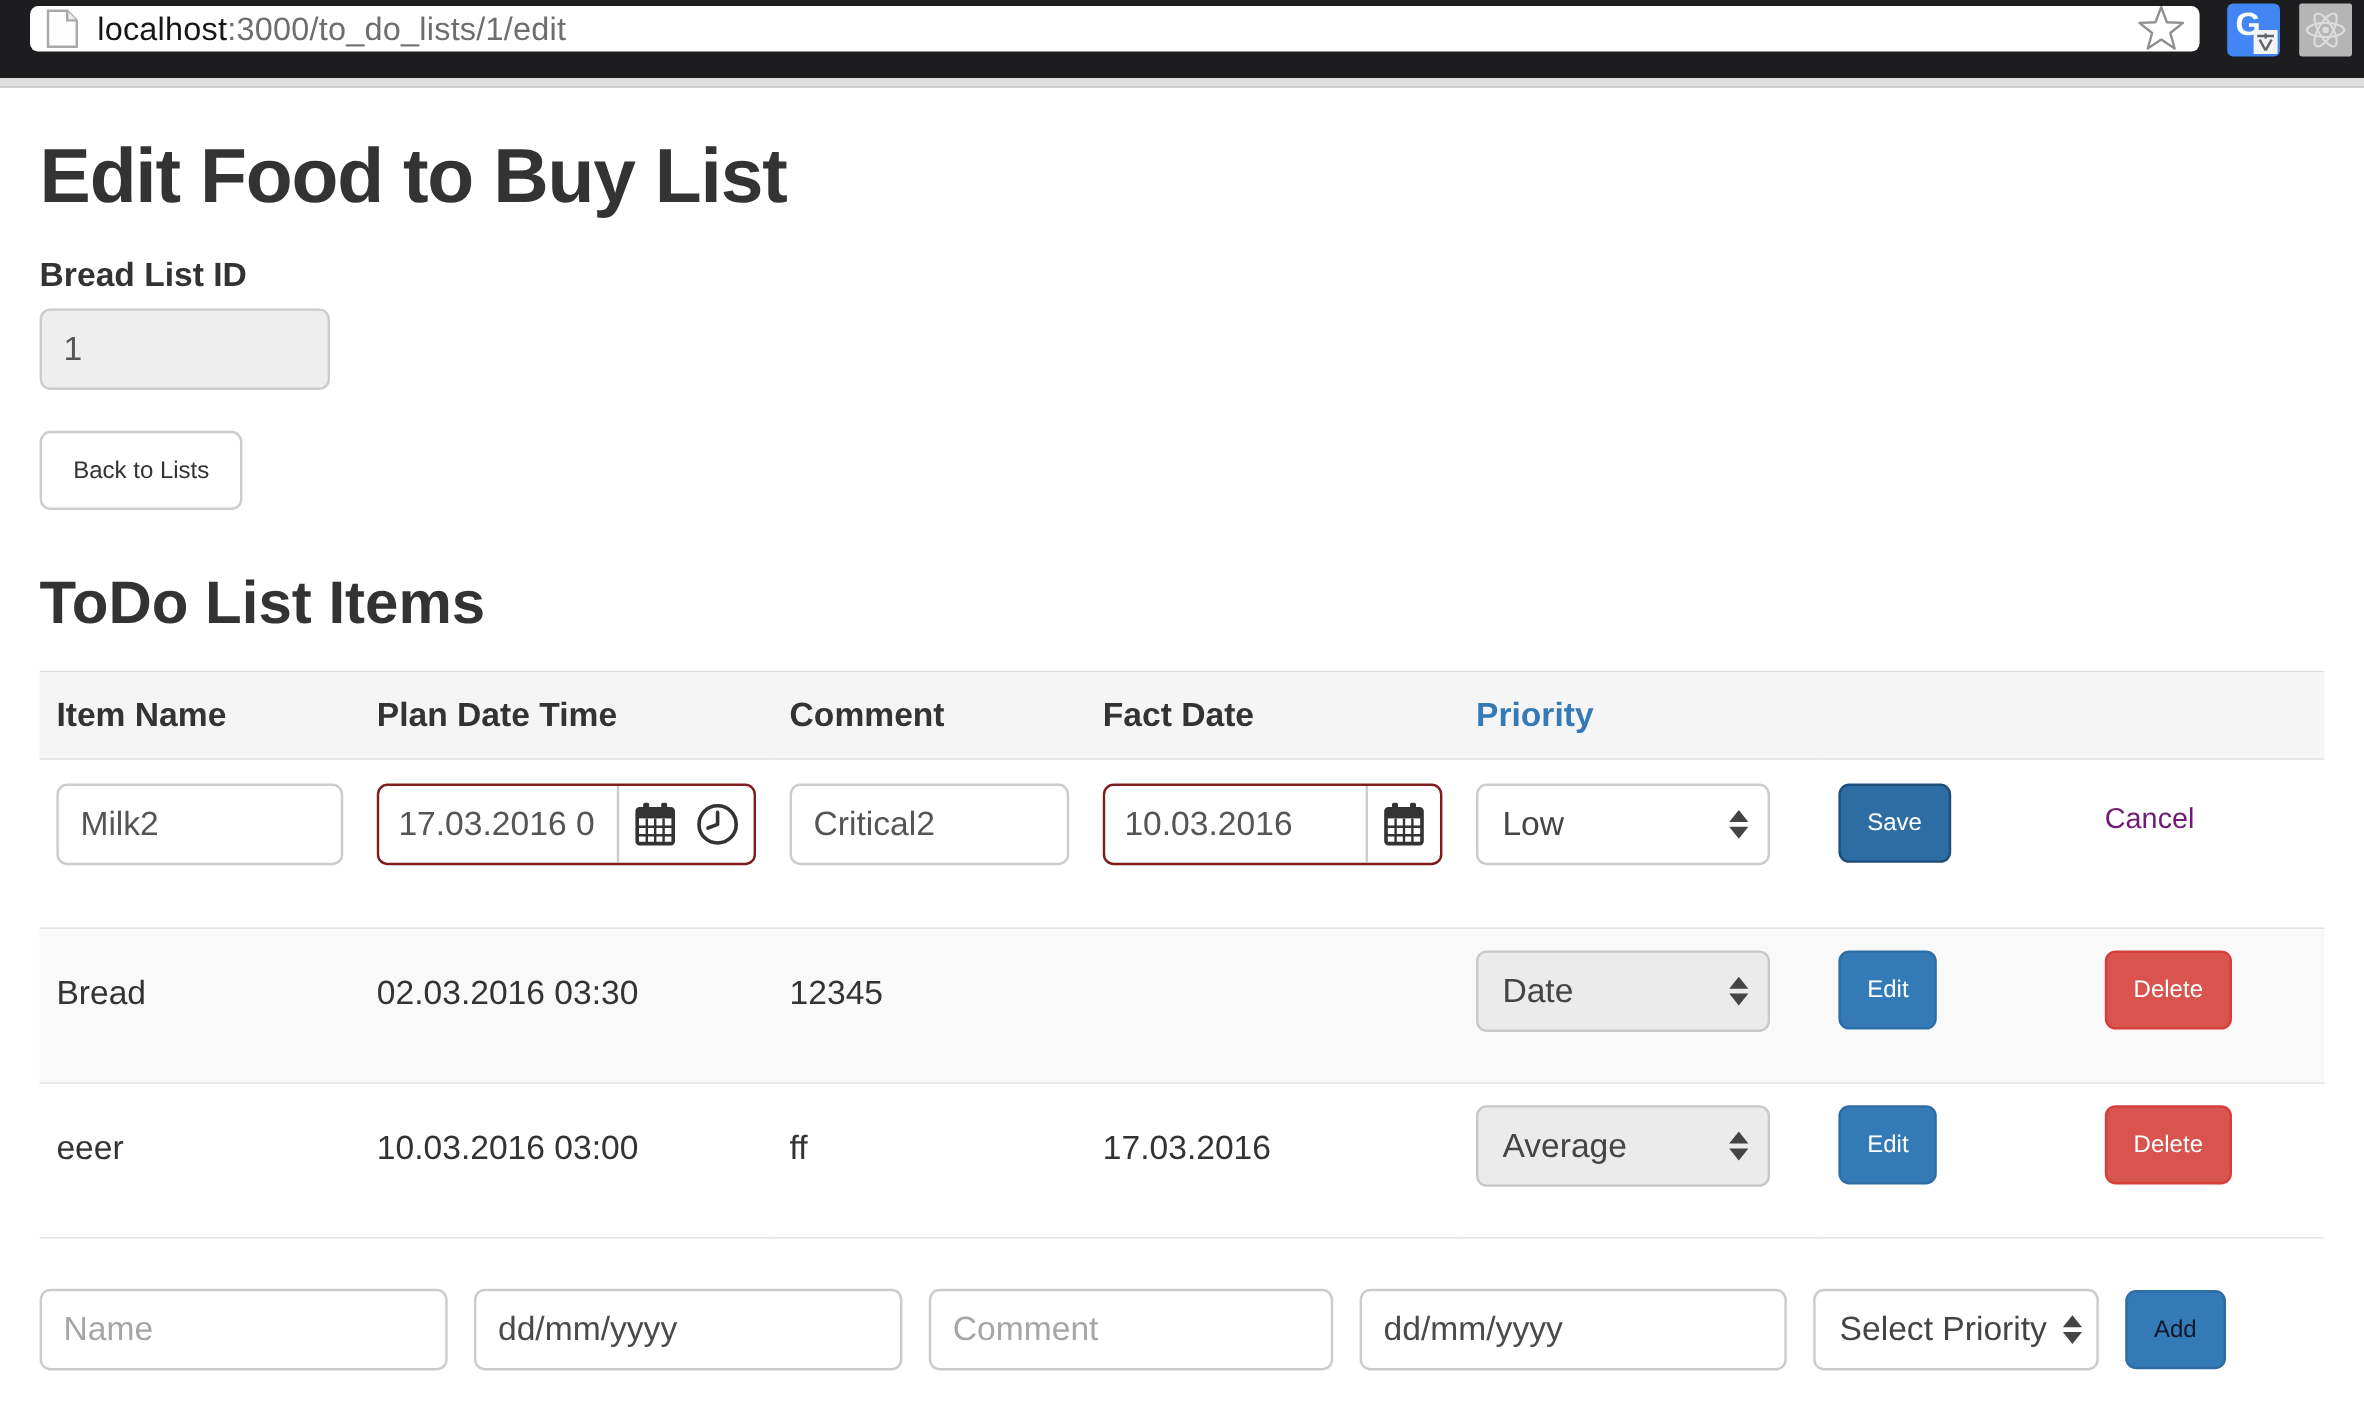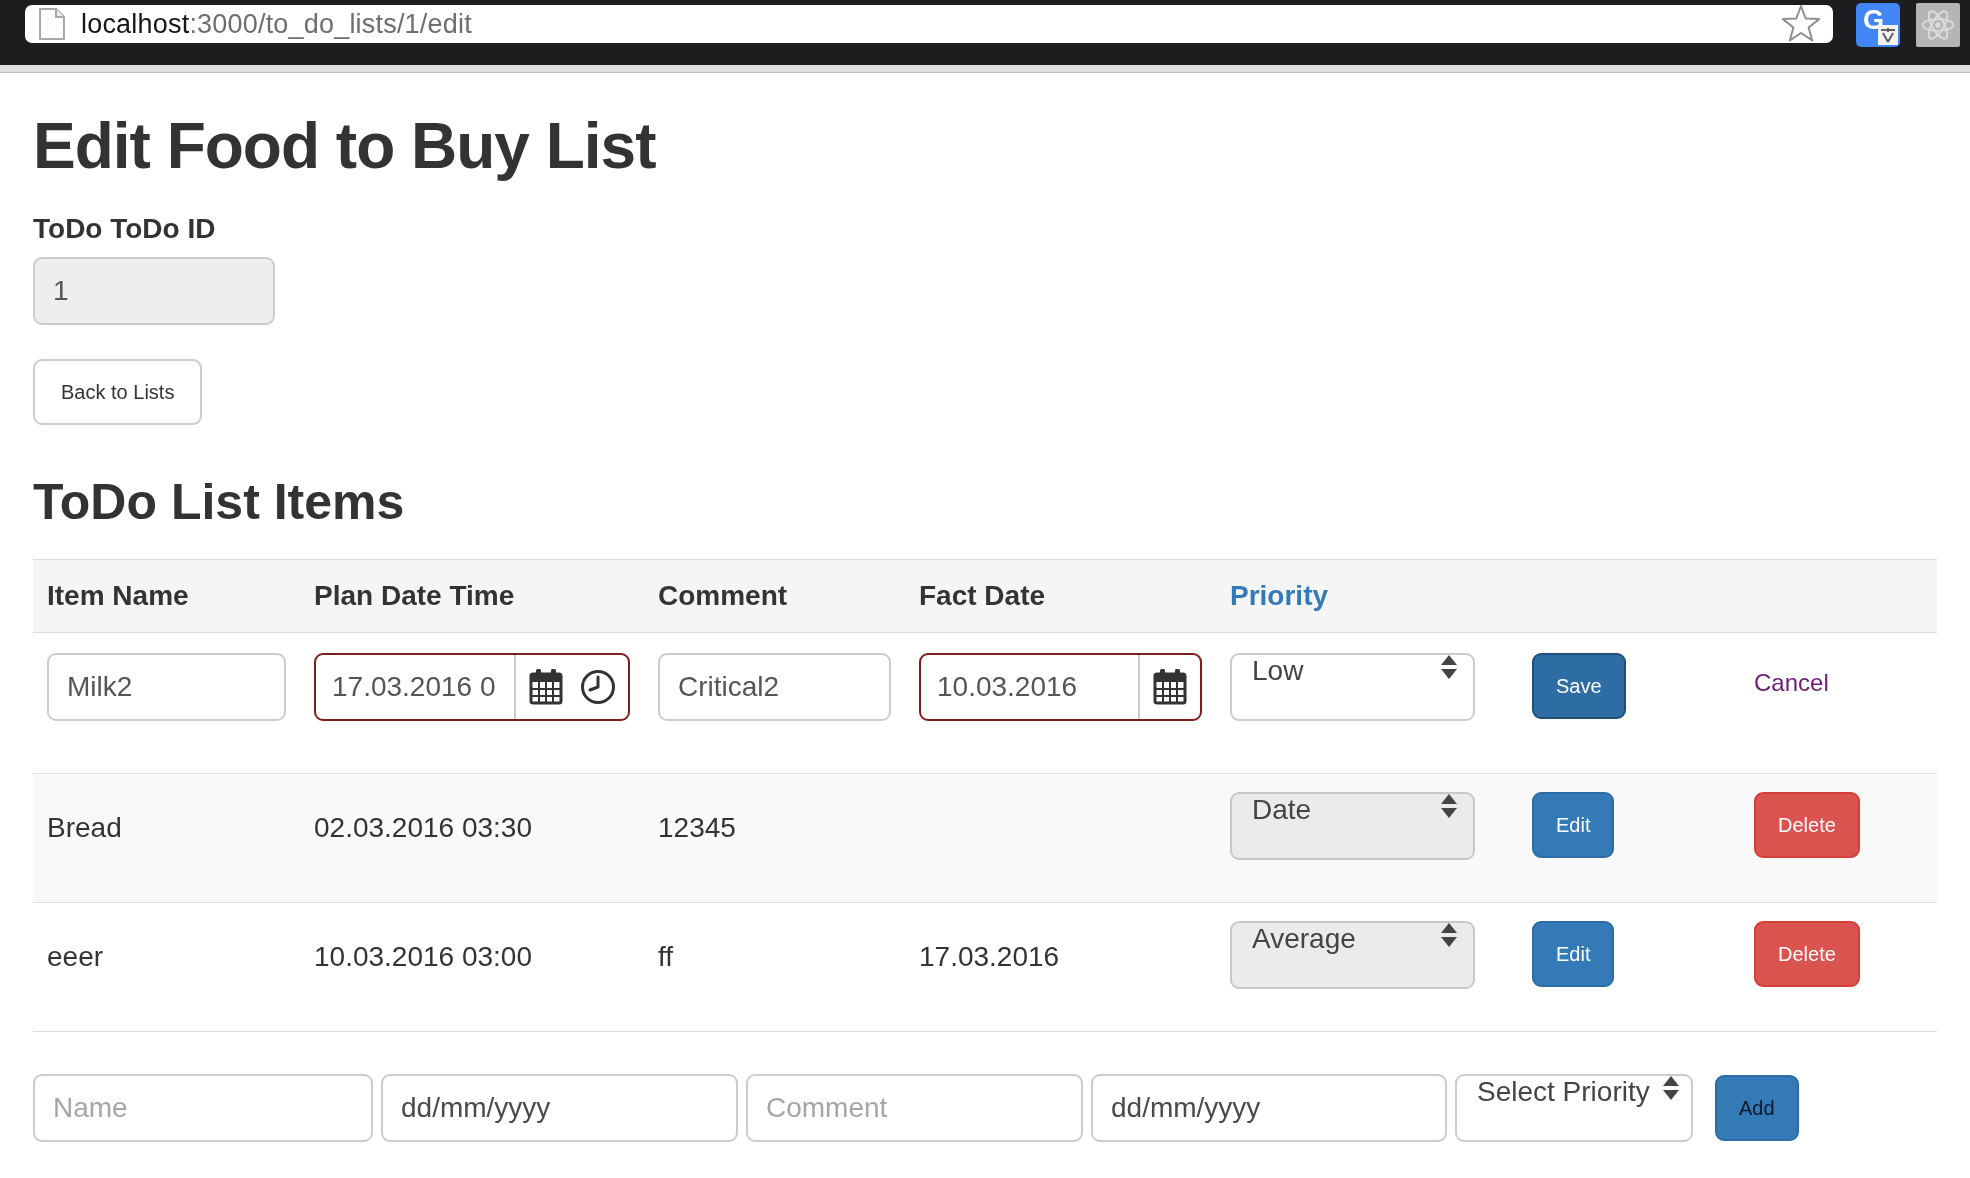--- a/index.html
+++ b/index.html
@@ -52,34 +52,34 @@
   td .cell-input { width:100%; }
   td .txt { display:inline-block; padding-top:4px;margin-top:16px; }
 
   .igroup { display:flex; width:100%; height:68px; border:2px solid #7f1d1d; border-radius:9px;
             background:#fff; overflow:hidden; align-items:stretch; }
   .igroup input { flex:1 1 auto; min-width:0; border:none; outline:none; font-size:28px; color:#555;
                   padding:0 16px; font-family:inherit; background:transparent; white-space:nowrap; overflow:hidden; }
   .igroup .addon { display:flex; align-items:center; gap:16px; padding:0 12px; border-left:2px solid #ccc; }
 
   .custom-select { width:245px; height:68px; border:2px solid #ccc; border-radius:9px; background:#fff;
-                   display:flex; justify-content:space-between; padding:0 16px 0 20px;
+                   display:flex; align-items:center; justify-content:space-between; padding:0 16px 0 20px;
                    font-size:28px; color:#444; cursor:pointer; }
   .custom-select.gray { background:#ebebeb; border-color:#c8c8c8; }
   .arrows { display:flex; flex-direction:column; align-items:center; gap:4px; }
   .arrows .up { width:0; height:0; border-left:8px solid transparent; border-right:8px solid transparent;
                 border-bottom:10px solid #444; }
   .arrows .dn { width:0; height:0; border-left:8px solid transparent; border-right:8px solid transparent;
                 border-top:10px solid #444; }
 
   .link { color:#701a75; font-size:24px; text-decoration:none; cursor:pointer; display:inline-block; padding-top:16px;text-align:center; }
 
   
   .add-form { display:flex; align-items:center; margin-top:42px; }
-  .add-form .fc { margin-right:8px; }
+  .add-form .fc { margin-right:22px; }
   .w-name { width:340px; } .w-date1 { width:357px; } .w-comment { width:337px; } .w-date2 { width:356px; }
   .sp-select { width:238px; margin-right:22px; padding-right:12px; }
   input.light::placeholder { color:#a6a6a6; }
   input.darkph::placeholder { color:#4a4a4a; }
   svg { display:block; }
 </style>
 </head>
 <body>
 
 <div class="chrome">
@@ -117,21 +117,21 @@
     </svg>
   </div>
 </div>
 <div class="chrome-edge"></div>
 
 <div class="container">
 
   <h1>Edit Food to Buy List</h1>
 
   <div class="form-group">
-    <label>ToDo ToDo ID</label>
+    <label>Bread List ID</label>
     <input class="form-control id-input" disabled="" value="1" style="">
   </div>
 
   <button class="btn btn-default">Back to Lists</button>
 
   <h2>ToDo List Items</h2>
 
   <table>
     <colgroup>
       <col style="width:267px">

